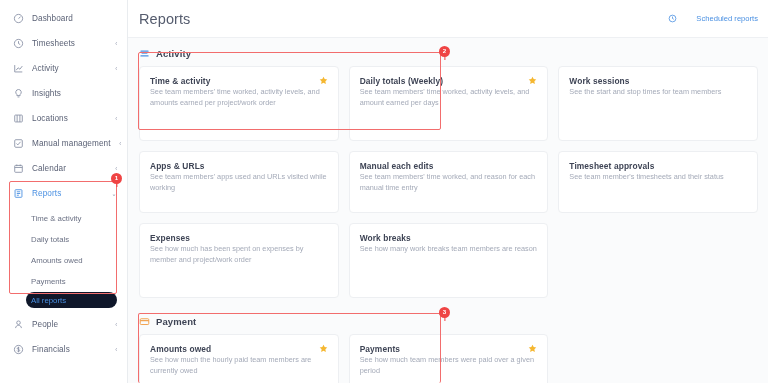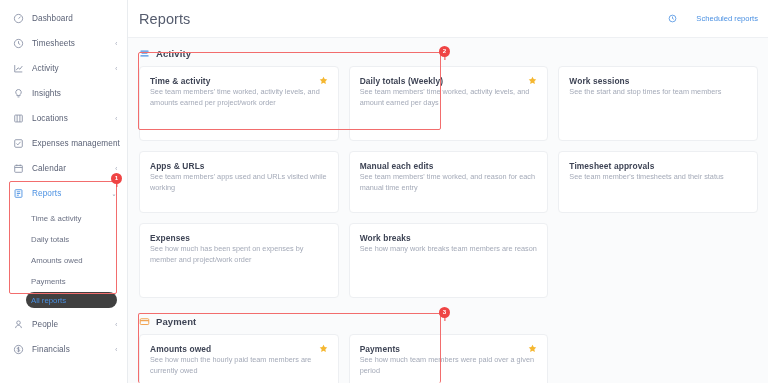--- a/index.html
+++ b/index.html
@@ -53,21 +53,21 @@
     height: 21px;
     display: flex; align-items: center;
     padding-left: 31px;
     font-size: 7.8px;
     color: #6b7184;
     white-space: nowrap;
   }
   .sub-item.selected {
     margin: 0 10px 0 26px;
     padding-left: 5px;
-    background: #404040;
+    background: #0f172a;
     border-radius: 10px;
     color: #4a90e2;
     height: 16px;
   }
 
   
   .annot-box {
     position: absolute;
     border: 1.2px solid #f26d6d;
     border-radius: 2px;
@@ -231,21 +231,21 @@
       <span class="chev">‹</span>
     </div>
 
     <div class="nav-item">
       <span class="ico">
         <svg viewBox="0 0 16 16" fill="none" stroke="currentColor" stroke-width="1.3">
             <rect x="2.5" y="2.5" width="11" height="11" rx="1.5"></rect>
             <path d="M5 8l2 2 4-4.5"></path>
           </svg>
       </span>
-      <span class="nav-label">Expenses management</span>
+      <span class="nav-label">Manual management</span>
       <span class="chev">‹</span>
     </div>
 
     <div class="nav-item">
       <span class="ico">
         <svg viewBox="0 0 16 16" fill="none" stroke="currentColor" stroke-width="1.3">
             <rect x="2.5" y="3.5" width="11" height="10" rx="1"></rect>
             <path d="M2.5 6.5h11M5.5 2.2v2.4M10.5 2.2v2.4"></path>
           </svg>
       </span>

